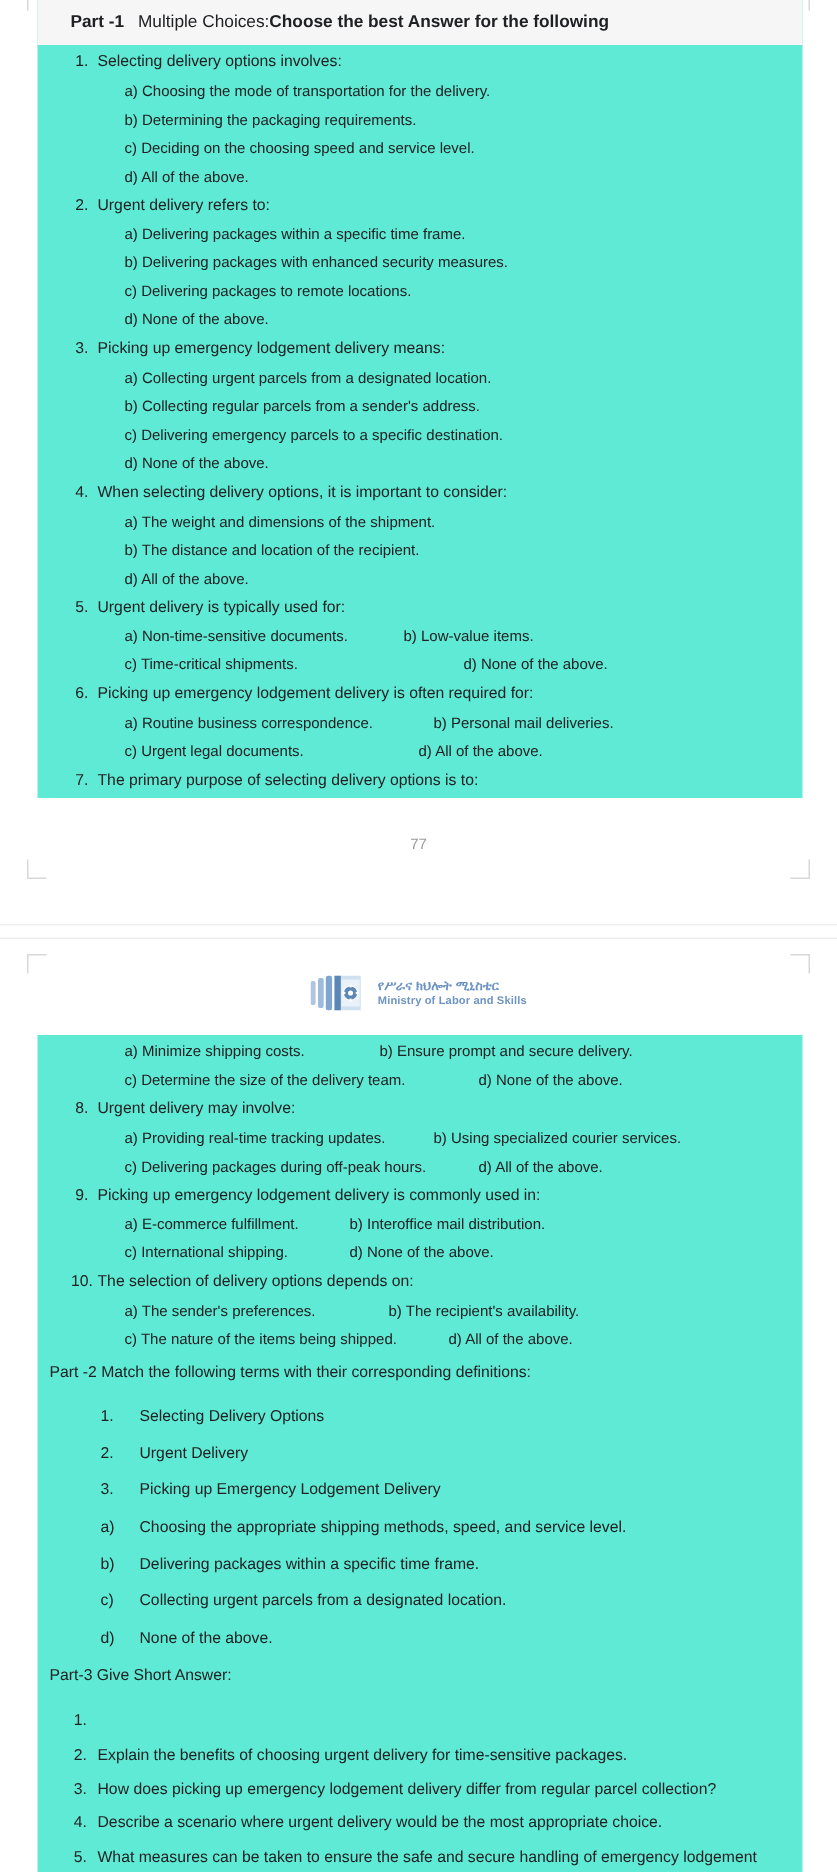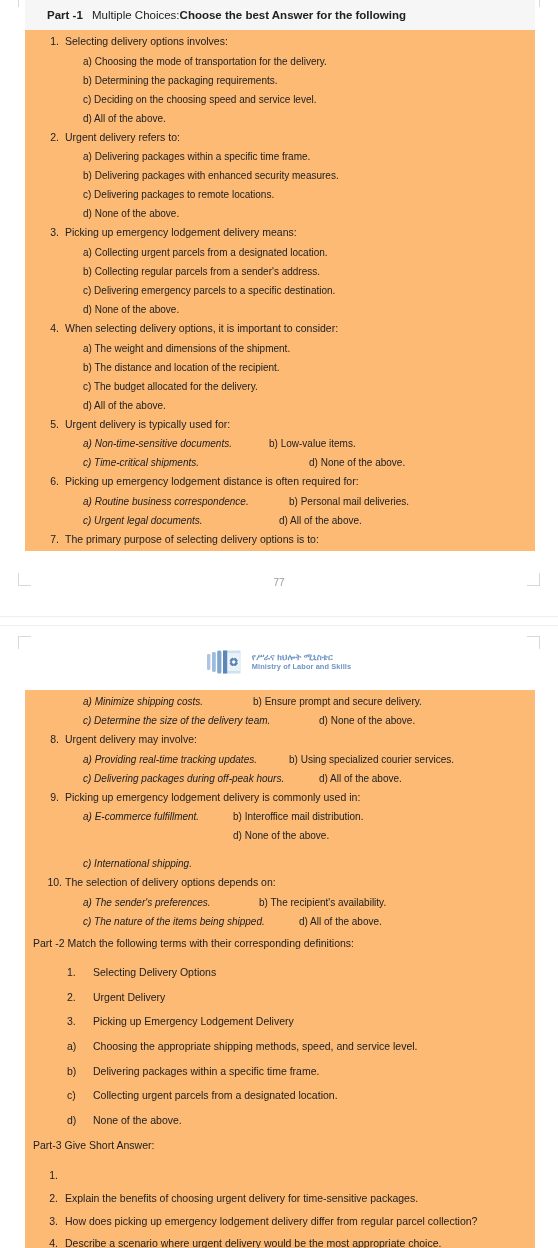--- a/index.html
+++ b/index.html
@@ -24,21 +24,21 @@
   .page-gap {
     height: 10px;
     background: #ffffff;
     border-top: 1px solid #eeeeee;
     border-bottom: 1px solid #eeeeee;
     width: 558px;
   }
 
   
   .content-block {
-    background: #fdba74;
+    background: #5eead4;
     margin-left: 25px;
     margin-right: 23px;
     padding: 0;
   }
 
   
   .cmark {
     position: absolute;
     width: 13px;
     height: 13px;
@@ -84,21 +84,21 @@
   .q-text { flex: 1; padding-right: 14px; }
 
   .opt-row {
     font-size: 10px;
     color: #202124;
     line-height: 1.30;
     padding: 3.0px 0 3.0px 58px;
     display: flex;
   }
   .opt-single { display: block; }
-  .opt-a { width: 206px; min-width: 206px; font-style: italic; }
+  .opt-a { width: 206px; min-width: 206px; }
   .opt-b { flex: 1; }
   .opt-a.w186 { width: 186px; min-width: 186px; }
   .opt-a.w226 { width: 226px; min-width: 226px; }
 
   .part-label {
     font-size: 10.5px;
     color: #202124;
     padding: 4px 0 4px 22px;
     line-height: 1.3;
   }
@@ -209,39 +209,38 @@
       <div class="opt-row opt-single">b) Collecting regular parcels from a sender's address.</div>
       <div class="opt-row opt-single">c) Delivering emergency parcels to a specific destination.</div>
       <div class="opt-row opt-single">d) None of the above.</div>
 
       <div class="q-row">
         <div class="q-num">4.</div>
         <div class="q-text">When selecting delivery options, it is important to consider:</div>
       </div>
       <div class="opt-row opt-single">a) The weight and dimensions of the shipment.</div>
       <div class="opt-row opt-single">b) The distance and location of the recipient.</div>
-      <div class="opt-row opt-single">c) The budget allocated for the delivery.</div>
       <div class="opt-row opt-single">d) All of the above.</div>
 
       <div class="q-row">
         <div class="q-num">5.</div>
         <div class="q-text">Urgent delivery is typically used for:</div>
       </div>
       <div class="opt-row">
         <span class="opt-a w186">a) Non-time-sensitive documents.</span>
         <span class="opt-b">b) Low-value items.</span>
       </div>
       <div class="opt-row">
         <span class="opt-a w226">c) Time-critical shipments.</span>
         <span class="opt-b">d) None of the above.</span>
       </div>
 
       <div class="q-row">
         <div class="q-num">6.</div>
-        <div class="q-text">Picking up emergency lodgement distance is often required for:</div>
+        <div class="q-text">Picking up emergency lodgement delivery is often required for:</div>
       </div>
       <div class="opt-row">
         <span class="opt-a w206" style="width:206px;min-width:206px;">a) Routine business correspondence.</span>
         <span class="opt-b">b) Personal mail deliveries.</span>
       </div>
       <div class="opt-row">
         <span class="opt-a" style="width:196px;min-width:196px;">c) Urgent legal documents.</span>
         <span class="opt-b">d) All of the above.</span>
       </div>
 
@@ -317,21 +316,21 @@
 
       <div class="q-row">
         <div class="q-num">9.</div>
         <div class="q-text">Picking up emergency lodgement delivery is commonly used in:</div>
       </div>
       <div class="opt-row">
         <span class="opt-a" style="width:150px;min-width:150px;">a) E-commerce fulfillment.</span>
         <span class="opt-b">b) Interoffice mail distribution.</span>
       </div>
       <div class="opt-row">
-        <span class="opt-a" style="width:150px;min-width:150px;margin-top:28px;">c) International shipping.</span>
+        <span class="opt-a" style="width:150px;min-width:150px;">c) International shipping.</span>
         <span class="opt-b">d) None of the above.</span>
       </div>
 
       <div class="q-row">
         <div class="q-num" style="padding-right:3px;">10.</div>
         <div class="q-text">The selection of delivery options depends on:</div>
       </div>
       <div class="opt-row">
         <span class="opt-a" style="width:176px;min-width:176px;">a) The sender's preferences.</span>
         <span class="opt-b">b) The recipient's availability.</span>

